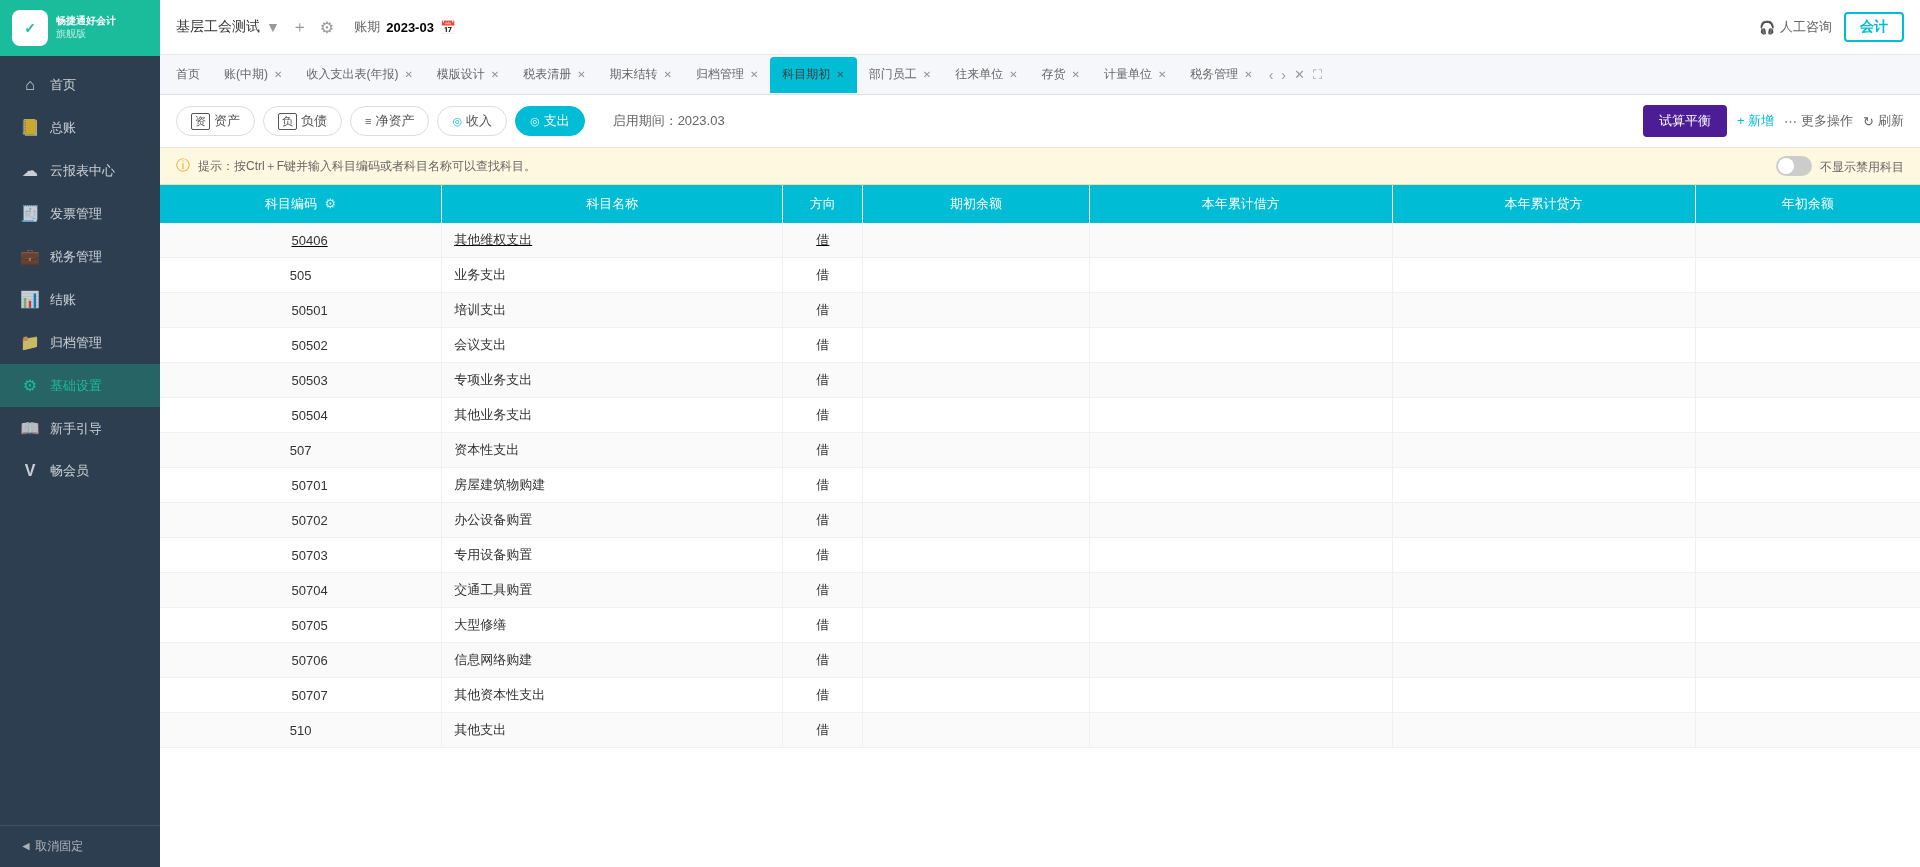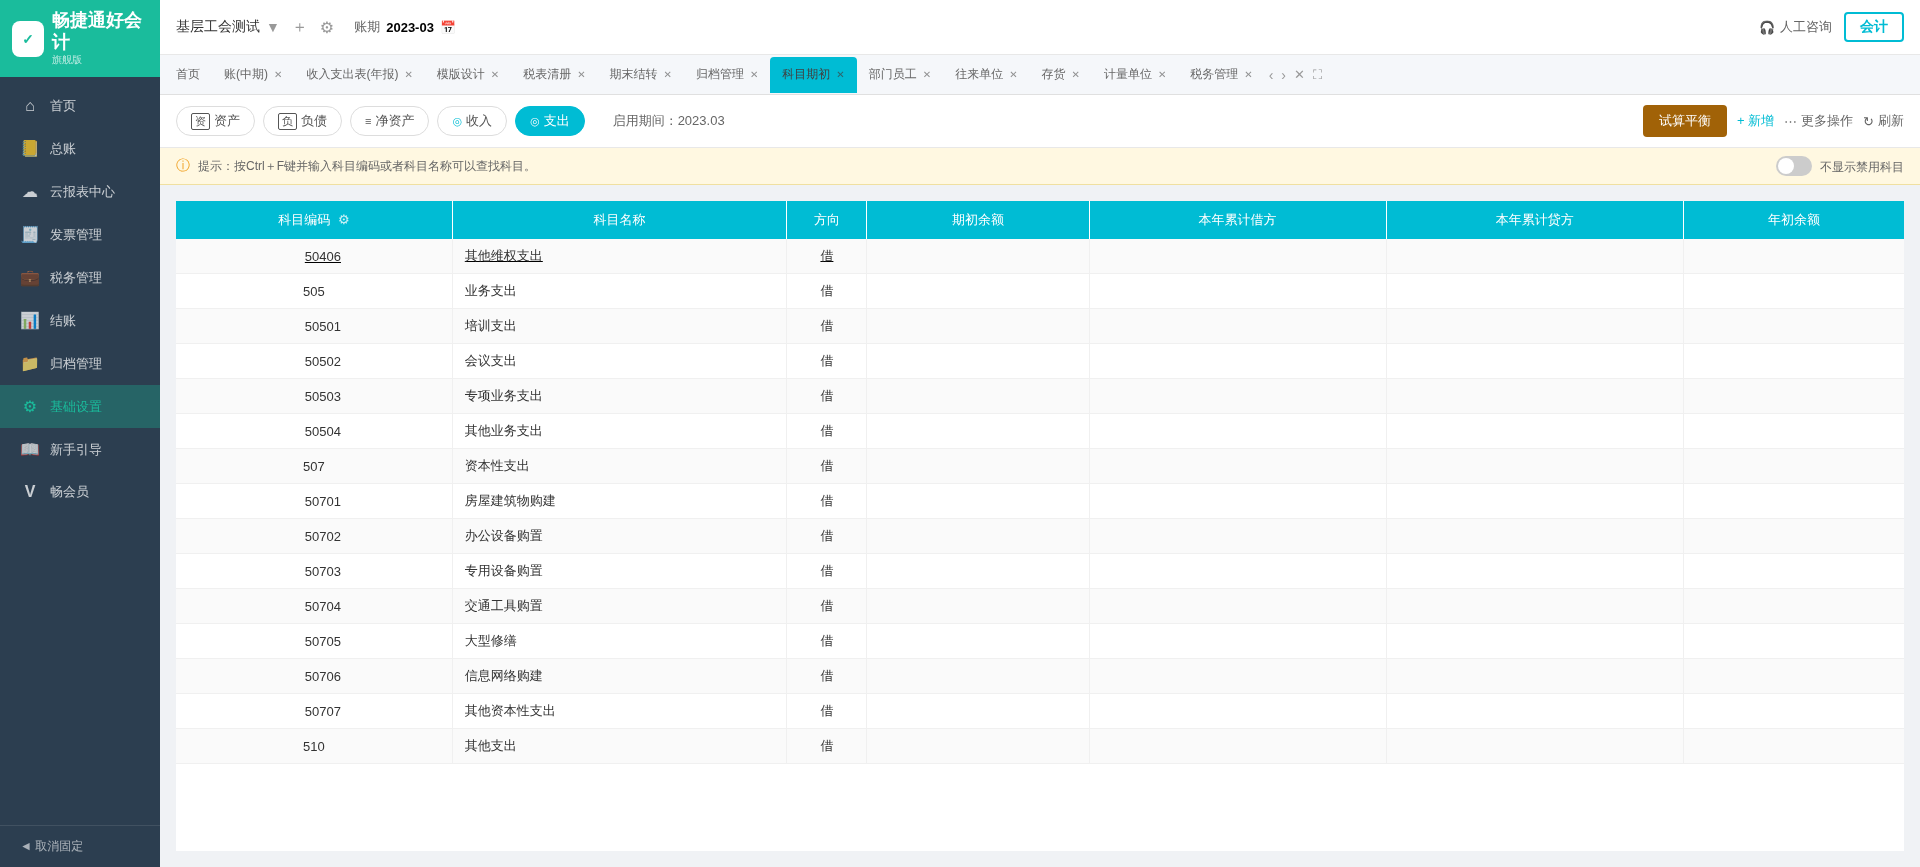--- a/index.html
+++ b/index.html
@@ -2,21 +2,21 @@
 <html><head>
   <meta charset="utf-8">
   <style>
     * { margin: 0; padding: 0; box-sizing: border-box; }
     body { font-family: "Microsoft YaHei", "PingFang SC", sans-serif; font-size: 13px; background: #f0f2f5; width: 1920px; height: 867px; overflow: hidden; display: flex; }
 
     
     .sidebar { width: 160px; min-width: 160px; background: #2c3e50; display: flex; flex-direction: column; height: 867px; }
     .sidebar-logo { background: #1abc9c; padding: 10px 12px; display: flex; align-items: center; gap: 8px; cursor: pointer; min-height: 55px; }
     .sidebar-logo-icon { width: 36px; height: 36px; background: white; border-radius: 8px; display: flex; align-items: center; justify-content: center; color: #1abc9c; font-weight: bold; font-size: 14px; }
-    .sidebar-logo-text { color: white; font-size: 18px; font-weight: bold; line-height: 1.2; }
+    .sidebar-logo-text { color: white; font-size: 10px; font-weight: bold; line-height: 1.2; text-align: right; }
     .sidebar-logo-sub { font-size: 10px; color: rgba(255,255,255,0.7); }
     .sidebar-nav { flex: 1; padding: 8px 0; }
     .sidebar-item { display: flex; align-items: center; gap: 10px; padding: 12px 20px; color: rgba(255,255,255,0.75); cursor: pointer; font-size: 13px; transition: background 0.2s; }
     .sidebar-item.active { background: rgba(26,188,156,0.3); color: #1abc9c; }
     .sidebar-item .icon { font-size: 16px; width: 20px; text-align: center; }
     .sidebar-footer { padding: 12px 20px; color: rgba(255,255,255,0.6); font-size: 12px; display: flex; align-items: center; gap: 6px; cursor: pointer; border-top: 1px solid rgba(255,255,255,0.1); }
 
     
     .main { flex: 1; display: flex; flex-direction: column; height: 867px; overflow: hidden; }
 
@@ -44,34 +44,34 @@
 
     
     .content { flex: 1; display: flex; flex-direction: column; overflow: hidden; background: #f0f2f5; }
 
     
     .filter-bar { background: white; padding: 10px 16px; display: flex; align-items: center; gap: 8px; border-bottom: 1px solid #e8e8e8; }
     .filter-tab { display: flex; align-items: center; gap: 4px; padding: 5px 14px; border-radius: 20px; border: 1px solid #ddd; font-size: 13px; color: #555; cursor: pointer; background: white; }
     .filter-tab.active { background: #00bcd4; color: white; border-color: #00bcd4; }
     .filter-period { margin-left: 20px; font-size: 13px; color: #666; }
     .filter-right { margin-left: auto; display: flex; align-items: center; gap: 10px; }
-    .btn-balance { background: #a16207; color: white; border: none; padding: 7px 16px; border-radius: 4px; cursor: pointer; font-size: 13px; font-weight: 500; }
+    .btn-balance { background: #4c1d95; color: white; border: none; padding: 7px 16px; border-radius: 4px; cursor: pointer; font-size: 13px; font-weight: 500; }
     .btn-add { display: flex; align-items: center; gap: 4px; color: #00bcd4; cursor: pointer; font-size: 13px; border: none; background: none; }
     .btn-more { display: flex; align-items: center; gap: 4px; color: #666; cursor: pointer; font-size: 13px; border: none; background: none; }
     .btn-refresh { display: flex; align-items: center; gap: 4px; color: #666; cursor: pointer; font-size: 13px; border: none; background: none; }
 
     
     .notice { background: #fff8e1; padding: 8px 16px; display: flex; align-items: center; gap: 8px; font-size: 12px; color: #666; border-bottom: 1px solid #f0e0a0; }
     .notice-icon { color: #f0a020; font-size: 14px; }
     .notice-right { margin-left: auto; display: flex; align-items: flex-end; gap: 8px; }
     .toggle-switch { width: 36px; height: 20px; background: #ccc; border-radius: 10px; position: relative; cursor: pointer; }
     .toggle-switch::after { content: ''; position: absolute; top: 2px; left: 2px; width: 16px; height: 16px; background: white; border-radius: 50%; }
 
     
-    .table-container { flex: 1; overflow-y: auto; overflow-x: hidden; background: white; margin: 16px; }
+    .table-container { flex: 1; overflow-y: auto; overflow-x: hidden; background: white; margin: 0; }
     table { width: 100%; border-collapse: collapse; }
     thead th { background: #00bcd4; color: white; padding: 10px 12px; font-size: 13px; font-weight: 500; text-align: center; position: sticky; top: 0; z-index: 10; border-right: 1px solid rgba(255,255,255,0.2); }
     thead th:last-child { border-right: none; }
     thead th .gear-icon { color: rgba(255,255,255,0.8); cursor: pointer; margin-left: 4px; }
     tbody tr { border-bottom: 1px solid #f0f0f0; }
     tbody td { padding: 8px 12px; font-size: 13px; color: #333; text-align: center; border-right: 1px solid #f0f0f0; }
     tbody td:last-child { border-right: none; }
     .code-cell { text-align: center; }
     .name-cell { text-align: left; }
     .dir-cell { text-align: center; color: #333; }

